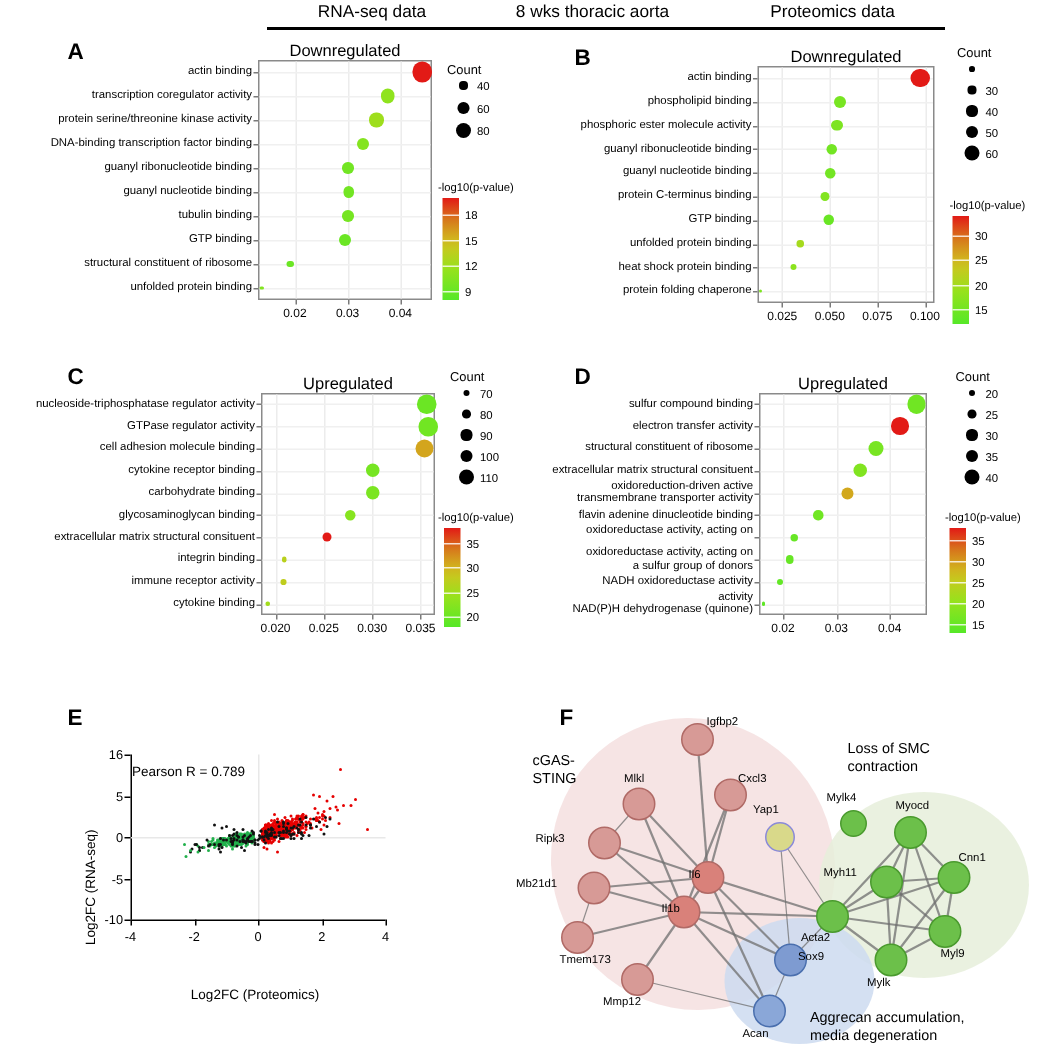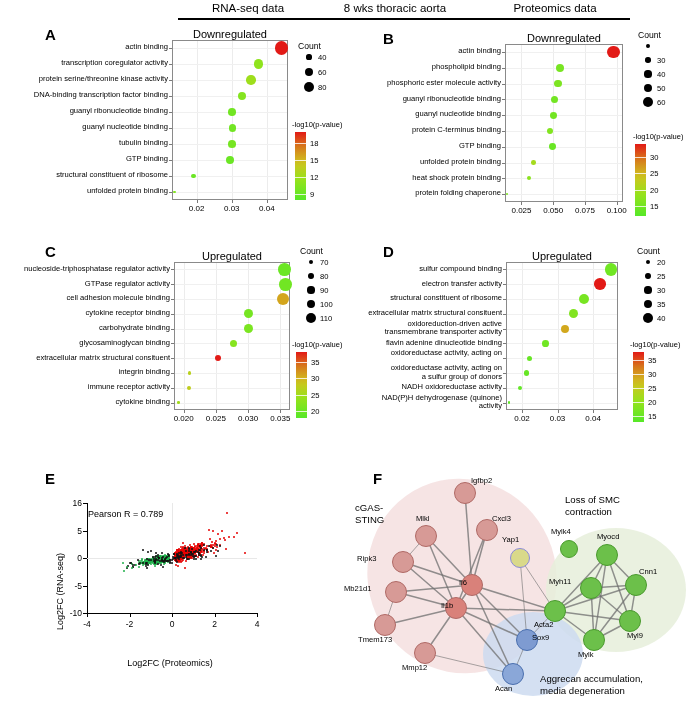--- a/index.html
+++ b/index.html
@@ -416,22 +416,22 @@
     <div class="cat" style="right: 198px; top: 364.1px; width: 300px;">
       <div>oxidoreductase activity, acting on</div>
       <div>a sulfur group of donors</div>
     </div>
     <div class="tickmark" style="left: 503px; top: 373px; width: 3px; height: 1px;"></div>
     <div class="cat" style="right: 198px; top: 383.1px; width: 300px;">
       <div>NADH oxidoreductase activity</div>
     </div>
     <div class="tickmark" style="left: 503px; top: 387.8px; width: 3px; height: 1px;"></div>
     <div class="cat" style="right: 198px; top: 393.7px; width: 300px;">
+      <div>activity</div>
       <div>NAD(P)H dehydrogenase (quinone)</div>
-      <div>activity</div>
     </div>
     <div class="tickmark" style="left: 503px; top: 402.6px; width: 3px; height: 1px;"></div>
   </div>
 <div id="D-dots">
     <div class="dot" style="left: 604.689px; top: 263.2px; width: 12.4px; height: 12.4px; background: rgb(112, 230, 35);"></div>
     <div class="dot" style="left: 594.075px; top: 278.408px; width: 11.5833px; height: 11.5833px; background: rgb(226, 26, 22);"></div>
     <div class="dot" style="left: 579.247px; top: 294.025px; width: 9.95px; height: 9.95px; background: rgb(120, 229, 34);"></div>
     <div class="dot" style="left: 568.633px; top: 309.233px; width: 9.13333px; height: 9.13333px; background: rgb(129, 228, 32);"></div>
     <div class="dot" style="left: 560.712px; top: 324.646px; width: 7.90833px; height: 7.90833px; background: rgb(210, 168, 29);"></div>
     <div class="dot" style="left: 542.481px; top: 340.058px; width: 6.68333px; height: 6.68333px; background: rgb(112, 230, 35);"></div>
@@ -1480,21 +1480,21 @@
     <div class="nlab" style="left: 471px; top: 476px;">Igfbp2</div>
     <div class="node" style="left: 476px; top: 519px; width: 22px; height: 22px; background: rgb(215, 154, 150); border: 1.2px solid rgb(176, 106, 102);"></div>
     <div class="nlab" style="left: 492px; top: 514px;">Cxcl3</div>
     <div class="node" style="left: 415px; top: 525px; width: 22px; height: 22px; background: rgb(215, 154, 150); border: 1.2px solid rgb(176, 106, 102);"></div>
     <div class="nlab" style="left: 416px; top: 514px;">Mlkl</div>
     <div class="node" style="left: 392px; top: 551px; width: 22px; height: 22px; background: rgb(215, 154, 150); border: 1.2px solid rgb(176, 106, 102);"></div>
     <div class="nlab" style="left: 357px; top: 554px;">Ripk3</div>
     <div class="node" style="left: 385px; top: 581px; width: 22px; height: 22px; background: rgb(215, 154, 150); border: 1.2px solid rgb(176, 106, 102);"></div>
     <div class="nlab" style="left: 344px; top: 584px;">Mb21d1</div>
     <div class="node" style="left: 374px; top: 614px; width: 22px; height: 22px; background: rgb(215, 154, 150); border: 1.2px solid rgb(176, 106, 102);"></div>
-    <div class="nlab" style="left: 358px; top: 635px;">Tmem173</div>
+    <div class="nlab" style="left: 373px; top: 635px;">Tmem173</div>
     <div class="node" style="left: 414px; top: 642px; width: 22px; height: 22px; background: rgb(215, 154, 150); border: 1.2px solid rgb(176, 106, 102);"></div>
     <div class="nlab" style="left: 402px; top: 663px;">Mmp12</div>
     <div class="node" style="left: 461px; top: 574px; width: 22px; height: 22px; background: rgb(217, 129, 122); border: 1.2px solid rgb(176, 106, 102);"></div>
     <div class="nlab" style="left: 459px; top: 578px;">Il6</div>
     <div class="node" style="left: 445px; top: 597px; width: 22px; height: 22px; background: rgb(217, 129, 122); border: 1.2px solid rgb(176, 106, 102);"></div>
     <div class="nlab" style="left: 441px; top: 601px;">Il1b</div>
     <div class="node" style="left: 510px; top: 548px; width: 20px; height: 20px; background: rgb(217, 217, 138); border: 1.2px solid rgb(138, 138, 217);"></div>
     <div class="nlab" style="left: 502px; top: 535px;">Yap1</div>
     <div class="node" style="left: 516px; top: 629px; width: 22px; height: 22px; background: rgb(126, 155, 209); border: 1.2px solid rgb(74, 111, 174);"></div>
     <div class="nlab" style="left: 532px; top: 633px;">Sox9</div>

